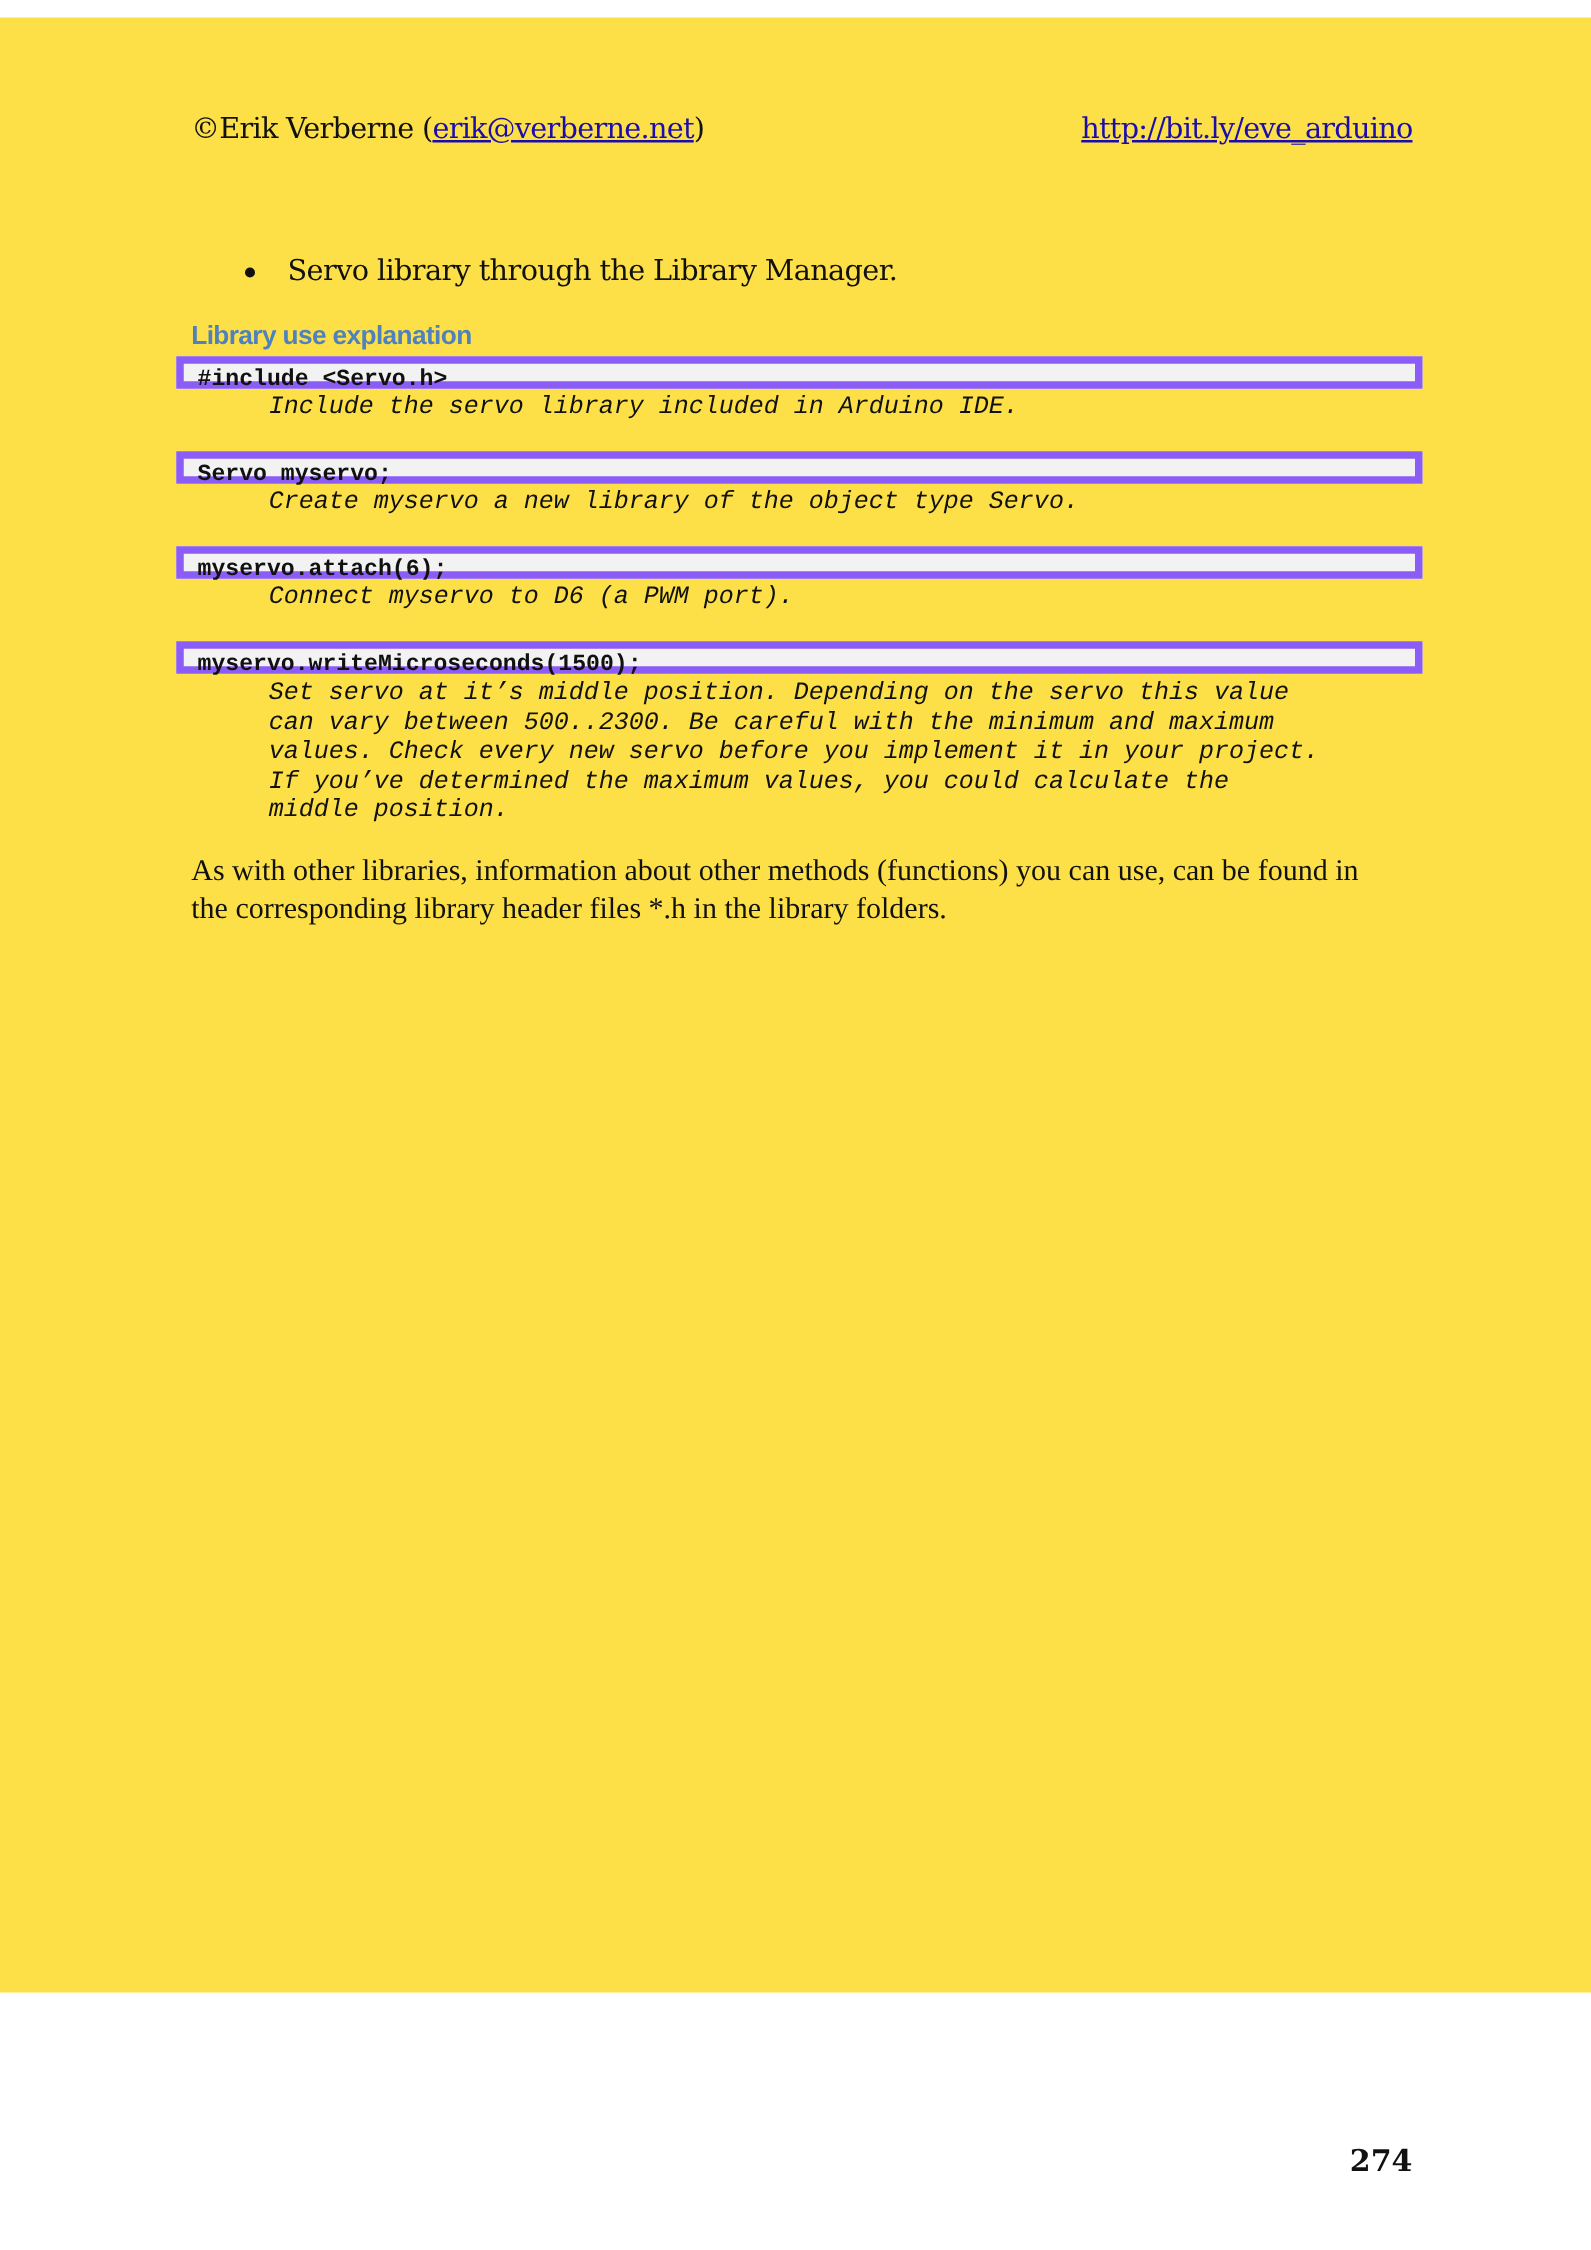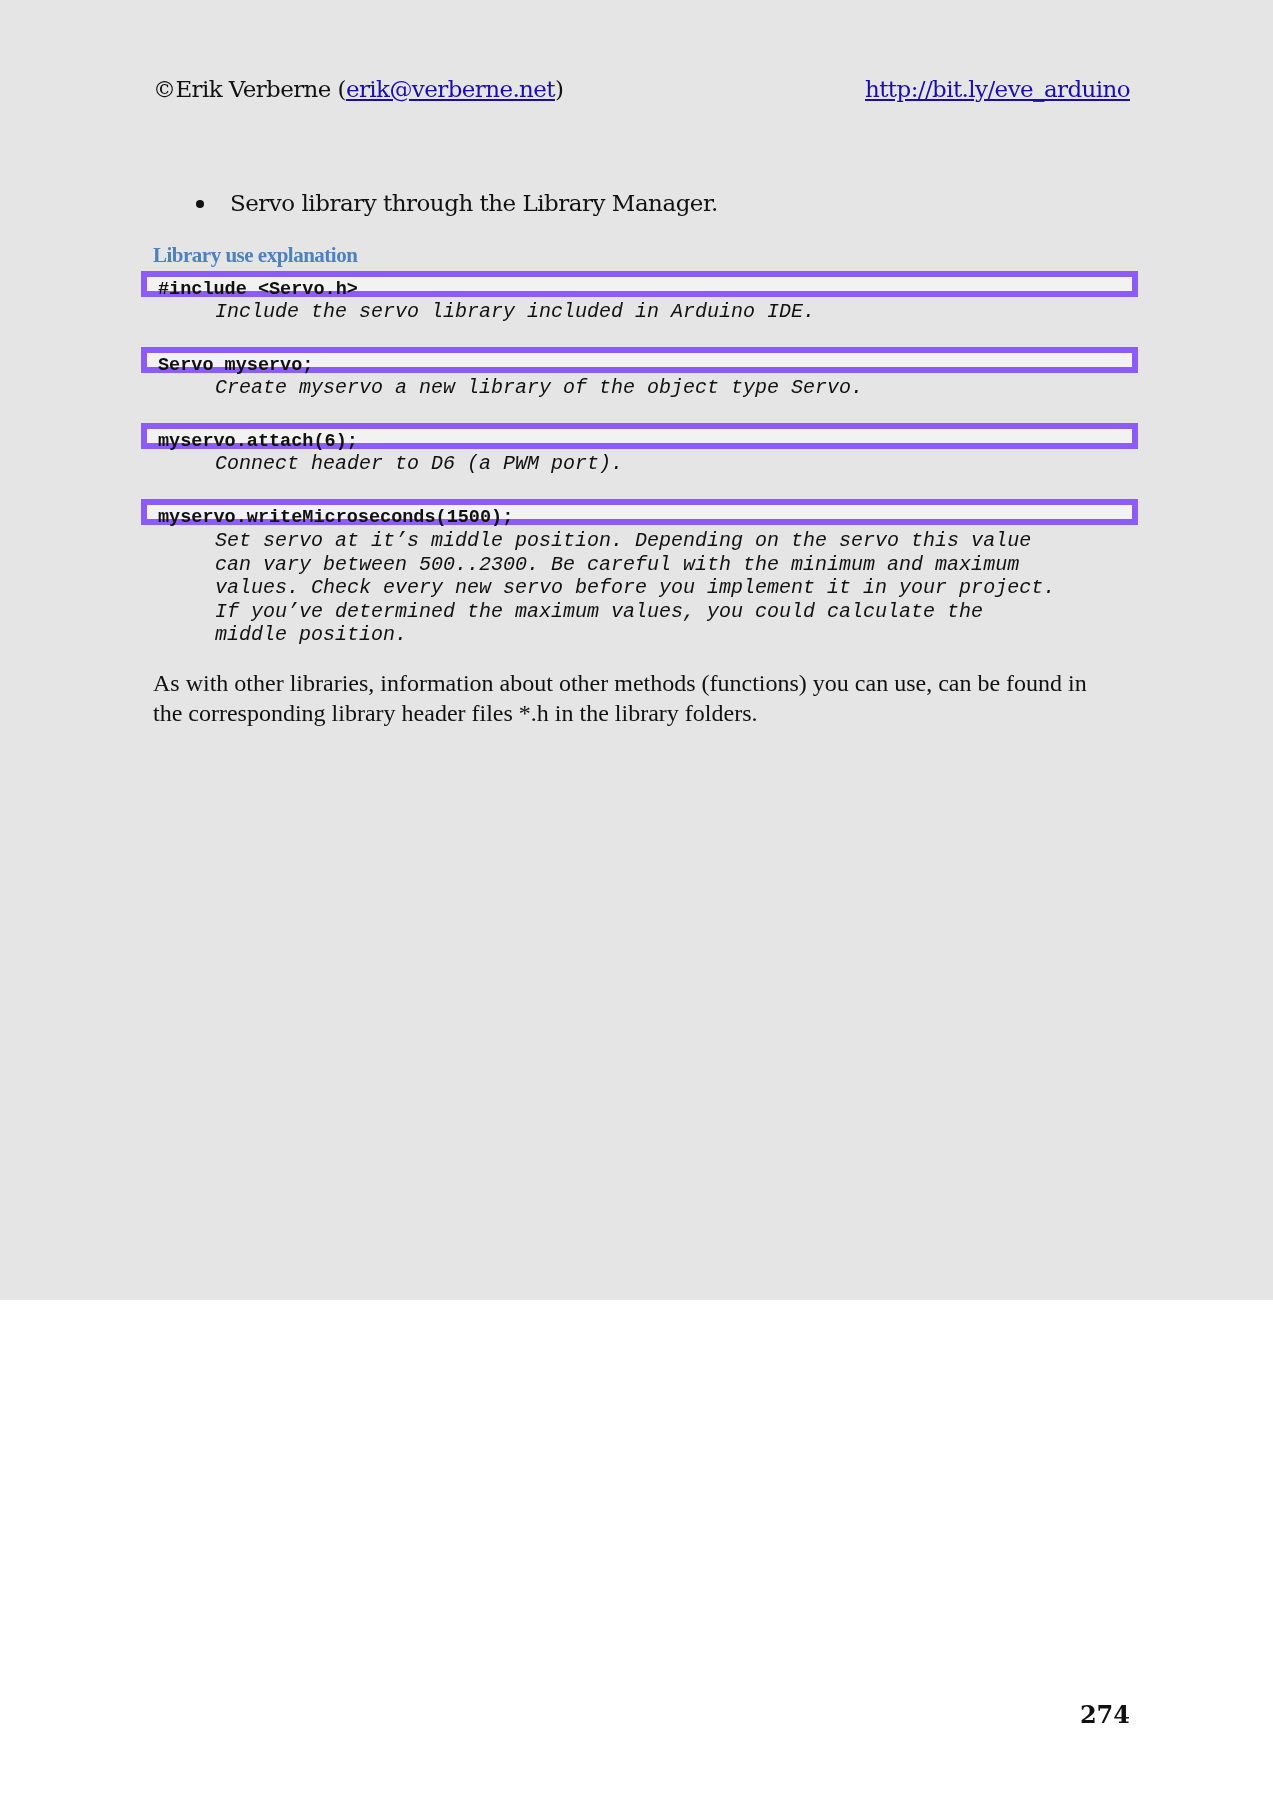--- a/index.html
+++ b/index.html
@@ -1,36 +1,36 @@
 <!DOCTYPE html>
 <html><head>
   <meta charset="utf-8">
   <style>
     html, body { margin: 0; padding: 0; background: #ffffff; }
     body { width: 1273px; height: 1800px; position: relative; overflow: hidden; }
-    .page { position: absolute; left: 0; top: 0; width: 1273px; height: 1300px; background: #e5e5e5; }
+    .page { position: absolute; left: 0; top: 14px; width: 1273px; height: 1580px; background: #fde047; }
 
     .header { position: absolute; left: 153px; top: 76px; width: 977px; height: 32px;
       font-family: "DejaVu Serif", "Liberation Serif", serif; font-size: 23px; color: #111; }
     .header .left { position: absolute; left: 0; top: 0; letter-spacing: -0.6px; }
     .header .right { position: absolute; right: 0; top: 0; letter-spacing: -0.6px; }
     .link { color: #1a0dab; text-decoration: underline; }
 
     .h-section { position: absolute; left: 153px; top: 155px;
       font-family: "DejaVu Sans", "Liberation Sans", sans-serif; font-weight: bold; font-size: 23px;
       color: #4f81bd; letter-spacing: -0.5px; }
     .h-section .num { display: inline-block; width: 76px; }
 
     .bullet-list { position: absolute; left: 196px; top: 190px; margin: 0; padding: 0; list-style: none;
       font-family: "DejaVu Serif", "Liberation Serif", serif; font-size: 23px; color: #111; letter-spacing: -0.5px; }
     .bullet-list li { position: relative; padding-left: 34px; }
     .bullet-list li .dot { position: absolute; left: 0; top: 10px; width: 8px; height: 8px; border-radius: 50%; background: #111; }
 
     .h-sub { position: absolute; left: 153px; top: 243px;
-      font-family: Liberation Serif, serif; font-weight: bold; font-size: 21px;
+      font-family: Liberation Sans, sans-serif; font-weight: bold; font-size: 21px;
       color: #4f81bd; letter-spacing: -0.5px; }
 
     .code-block { position: absolute; left: 141px; width: 997px; height: 26px;
       border: 6px solid #8b5cf6; background: #f2f2f2; box-sizing: border-box; }
     .code-block span { position: absolute; left: 11px; top: 2px;
       font-family: "Liberation Mono", "DejaVu Sans Mono", monospace; font-weight: bold; font-size: 18.5px; color: #111; }
 
     .explain { position: absolute; left: 215px; width: 920px;
       font-family: "Liberation Mono", "DejaVu Sans Mono", monospace; font-style: italic; font-size: 20px;
       line-height: 23.5px; color: #111; white-space: pre-wrap; }
@@ -69,21 +69,21 @@
   <div class="explain" style="top:300px;">Include the servo library included in Arduino IDE.</div>
 
   <div class="code-block" style="top:347px;">
     <span>Servo myservo;</span>
   </div>
   <div class="explain" style="top:376px;">Create myservo a new library of the object type Servo.</div>
 
   <div class="code-block" style="top:423px;">
     <span>myservo.attach(6);</span>
   </div>
-  <div class="explain" style="top:452px;">Connect header to D6 (a PWM port).</div>
+  <div class="explain" style="top:452px;">Connect myservo to D6 (a PWM port).</div>
 
   <div class="code-block" style="top:499px;text-align:right;">
     <span>myservo.writeMicroseconds(1500);</span>
   </div>
   <div class="explain" style="top:529px;">Set servo at it’s middle position. Depending on the servo this value
 can vary between 500..2300. Be careful with the minimum and maximum
 values. Check every new servo before you implement it in your project.
 If you’ve determined the maximum values, you could calculate the
 middle position.</div>
 

